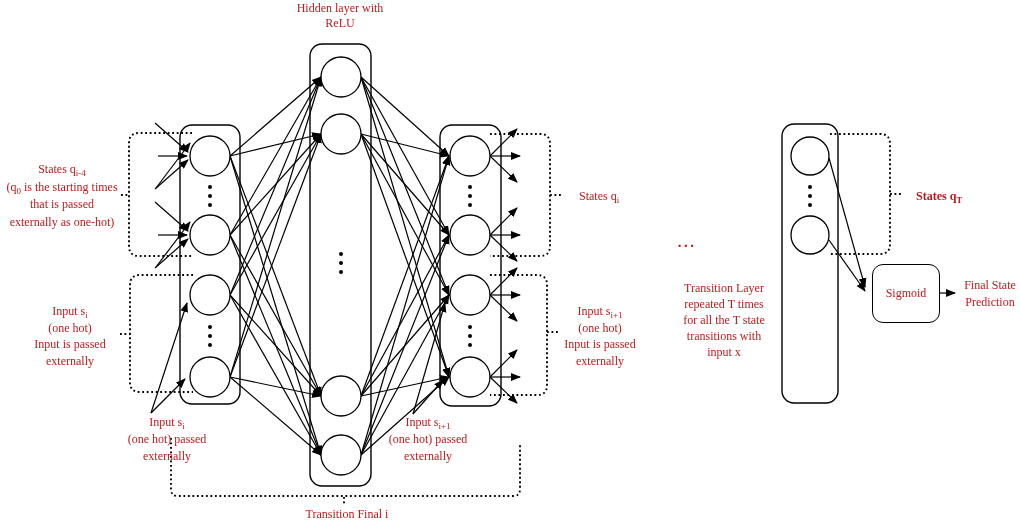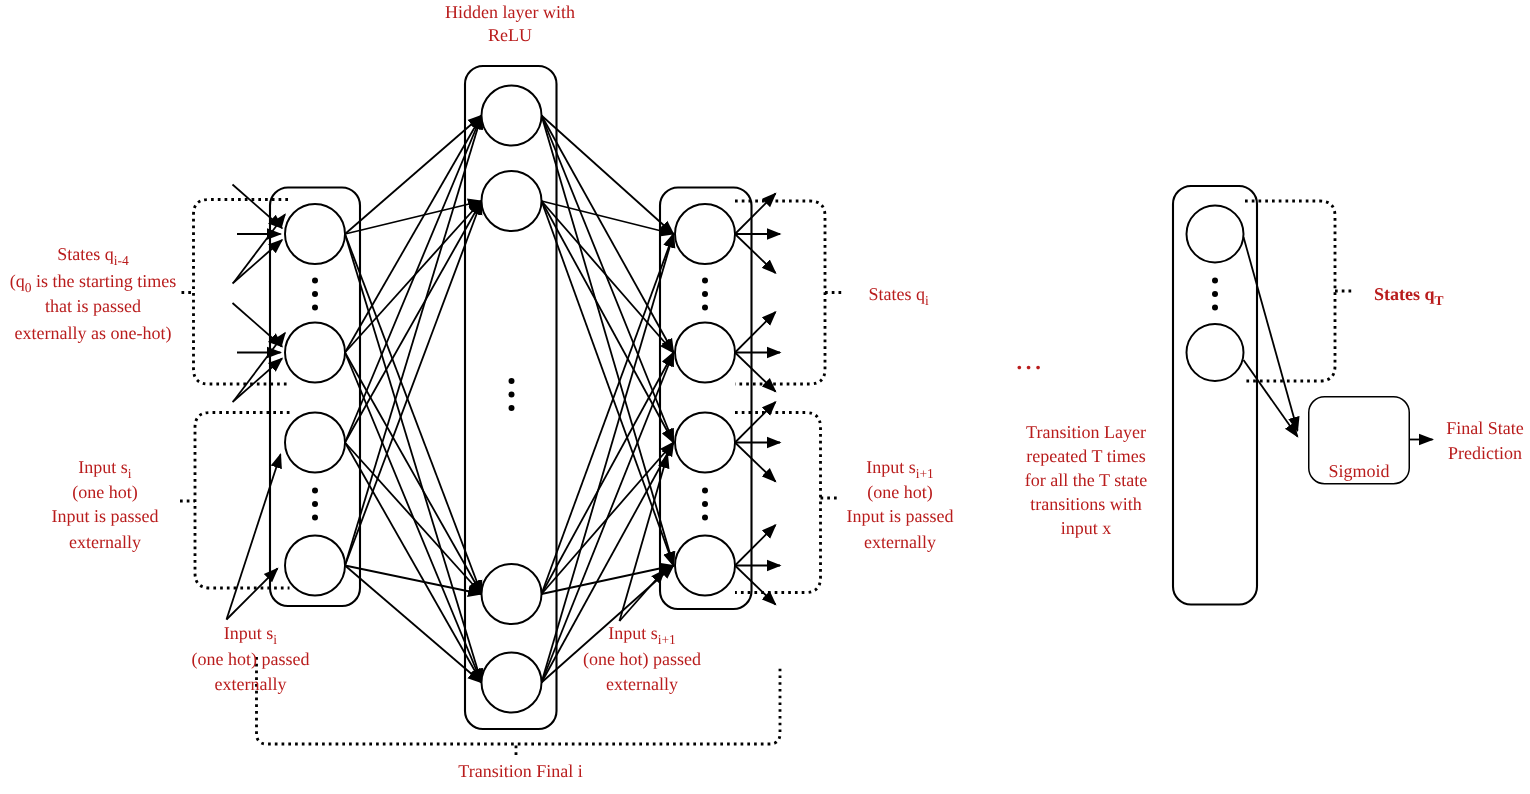--- a/index.html
+++ b/index.html
@@ -5,21 +5,21 @@
   html,body { margin:0; padding:0; background:#fff; }
   * { box-sizing:border-box; }
   .stage { position:relative; width:1020px; height:529px; background:#fff; color:#b91c1c;
            font-family:"Liberation Serif","DejaVu Serif",serif; font-size:12px; overflow:hidden; }
   svg.diagram { position:absolute; left:0; top:0; }
   .lbl { position:absolute; text-align:center; white-space:pre-line; line-height:16.5px; }
   .lbl sub { font-size:9px; line-height:0; }
   .left-align { text-align:left; }
   .sigmoid-box { position:absolute; left:872px; top:264px; width:68px; height:59px;
                  border:1.4px solid #000; border-radius:11px;
-                 display:flex; align-items:flex-end; justify-content:center; }
+                 display:flex; align-items:center; justify-content:center; }
   .ellipsis { font-weight:bold; font-size:15px; letter-spacing:2.5px; line-height:14px; }
 </style>
 </head>
 <body>
 
 <div class="stage">
 
 <svg class="diagram" width="1020" height="529" viewBox="0 0 1020 529">
   <defs>
     <marker id="ah" markerWidth="11" markerHeight="9" refX="9" refY="4.5" orient="auto" markerUnits="userSpaceOnUse">

